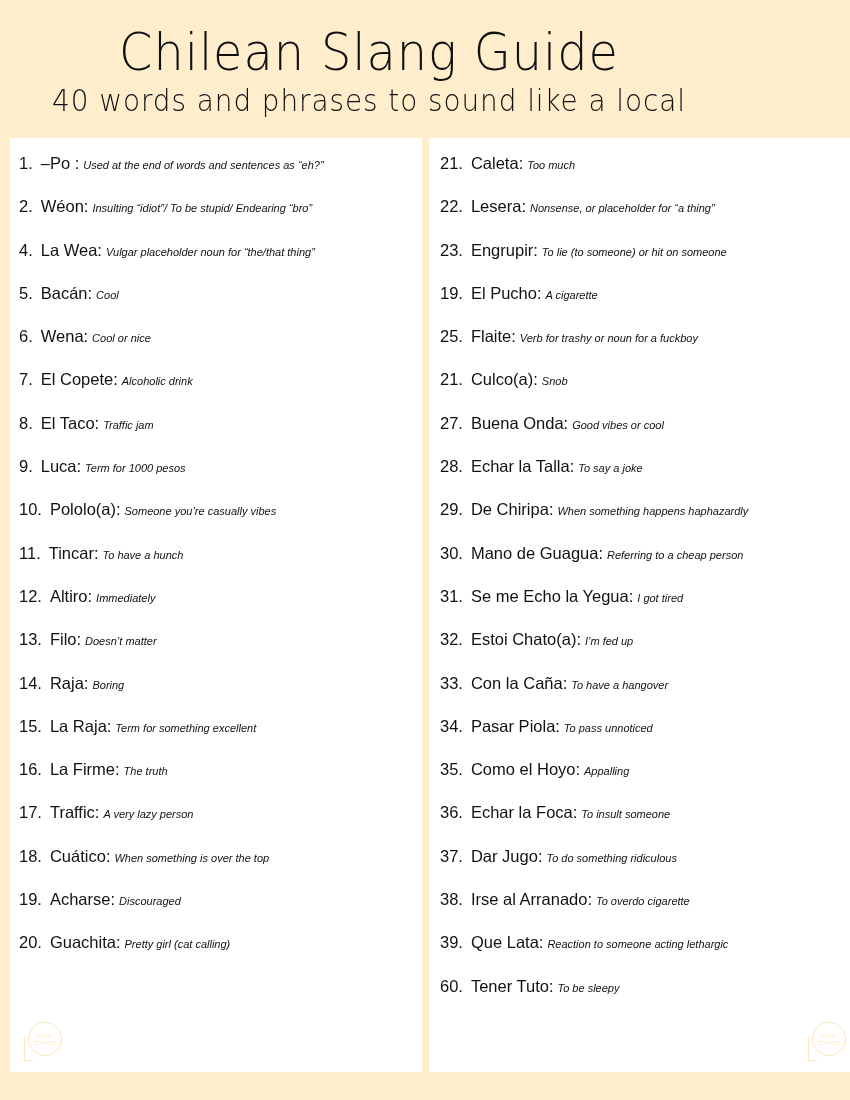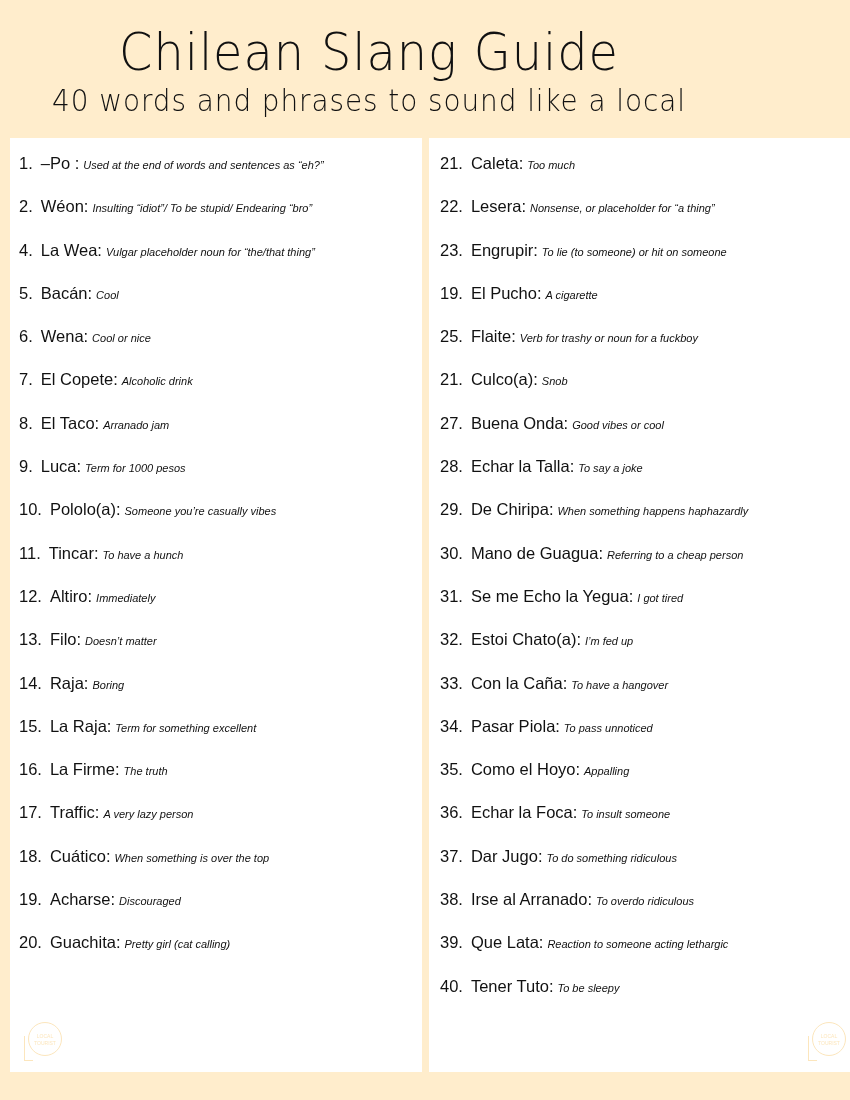--- a/index.html
+++ b/index.html
@@ -77,21 +77,21 @@
 </div>
 
 <div class="panel left">
   <ul class="list" id="list-left">
       <li class="entry"><span class="num">1.</span><span class="term">–Po :</span> <span class="def">Used at the end of words and sentences as “eh?”</span></li>
       <li class="entry"><span class="num">2.</span><span class="term">Wéon:</span> <span class="def">Insulting “idiot”/ To be stupid/ Endearing “bro”</span></li>
       <li class="entry"><span class="num">4.</span><span class="term">La Wea:</span> <span class="def">Vulgar placeholder noun for “the/that thing”</span></li>
       <li class="entry"><span class="num">5.</span><span class="term">Bacán:</span> <span class="def">Cool</span></li>
       <li class="entry"><span class="num">6.</span><span class="term">Wena:</span> <span class="def">Cool or nice</span></li>
       <li class="entry"><span class="num">7.</span><span class="term">El Copete:</span> <span class="def">Alcoholic drink</span></li>
-      <li class="entry"><span class="num">8.</span><span class="term">El Taco:</span> <span class="def">Arranado jam</span></li>
+      <li class="entry"><span class="num">8.</span><span class="term">El Taco:</span> <span class="def">Traffic jam</span></li>
       <li class="entry"><span class="num">9.</span><span class="term">Luca:</span> <span class="def">Term for 1000 pesos</span></li>
       <li class="entry"><span class="num">10.</span><span class="term">Pololo(a):</span> <span class="def">Someone you’re casually vibes</span></li>
       <li class="entry"><span class="num">11.</span><span class="term">Tincar:</span> <span class="def">To have a hunch</span></li>
       <li class="entry"><span class="num">12.</span><span class="term">Altiro:</span> <span class="def">Immediately</span></li>
       <li class="entry"><span class="num">13.</span><span class="term">Filo:</span> <span class="def">Doesn’t matter</span></li>
       <li class="entry"><span class="num">14.</span><span class="term">Raja:</span> <span class="def">Boring</span></li>
       <li class="entry"><span class="num">15.</span><span class="term">La Raja:</span> <span class="def">Term for something excellent</span></li>
       <li class="entry"><span class="num">16.</span><span class="term">La Firme:</span> <span class="def">The truth</span></li>
       <li class="entry"><span class="num">17.</span><span class="term">Traffic:</span> <span class="def">A very lazy person</span></li>
       <li class="entry"><span class="num">18.</span><span class="term">Cuático:</span> <span class="def">When something is over the top</span></li>
@@ -119,23 +119,23 @@
       <li class="entry"><span class="num">28.</span><span class="term">Echar la Talla:</span> <span class="def">To say a joke</span></li>
       <li class="entry"><span class="num">29.</span><span class="term">De Chiripa:</span> <span class="def">When something happens haphazardly</span></li>
       <li class="entry"><span class="num">30.</span><span class="term">Mano de Guagua:</span> <span class="def">Referring to a cheap person</span></li>
       <li class="entry"><span class="num">31.</span><span class="term">Se me Echo la Yegua:</span> <span class="def">I got tired</span></li>
       <li class="entry"><span class="num">32.</span><span class="term">Estoi Chato(a):</span> <span class="def">I’m fed up</span></li>
       <li class="entry"><span class="num">33.</span><span class="term">Con la Caña:</span> <span class="def">To have a hangover</span></li>
       <li class="entry"><span class="num">34.</span><span class="term">Pasar Piola:</span> <span class="def">To pass unnoticed</span></li>
       <li class="entry"><span class="num">35.</span><span class="term">Como el Hoyo:</span> <span class="def">Appalling</span></li>
       <li class="entry"><span class="num">36.</span><span class="term">Echar la Foca:</span> <span class="def">To insult someone</span></li>
       <li class="entry"><span class="num">37.</span><span class="term">Dar Jugo:</span> <span class="def">To do something ridiculous</span></li>
-      <li class="entry"><span class="num">38.</span><span class="term">Irse al Arranado:</span> <span class="def">To overdo ridiculous</span></li>
+      <li class="entry"><span class="num">38.</span><span class="term">Irse al Arranado:</span> <span class="def">To overdo cigarette</span></li>
       <li class="entry"><span class="num">39.</span><span class="term">Que Lata:</span> <span class="def">Reaction to someone acting lethargic</span></li>
-      <li class="entry"><span class="num">40.</span><span class="term">Tener Tuto:</span> <span class="def">To be sleepy</span></li>
+      <li class="entry"><span class="num">60.</span><span class="term">Tener Tuto:</span> <span class="def">To be sleepy</span></li>
     </ul>
   <div class="logo">
     <div class="corner"></div>
     <div class="circle">
       <span>LOCAL</span><br>
       <span>TOURIST</span>
     </div>
   </div>
 </div>
 

